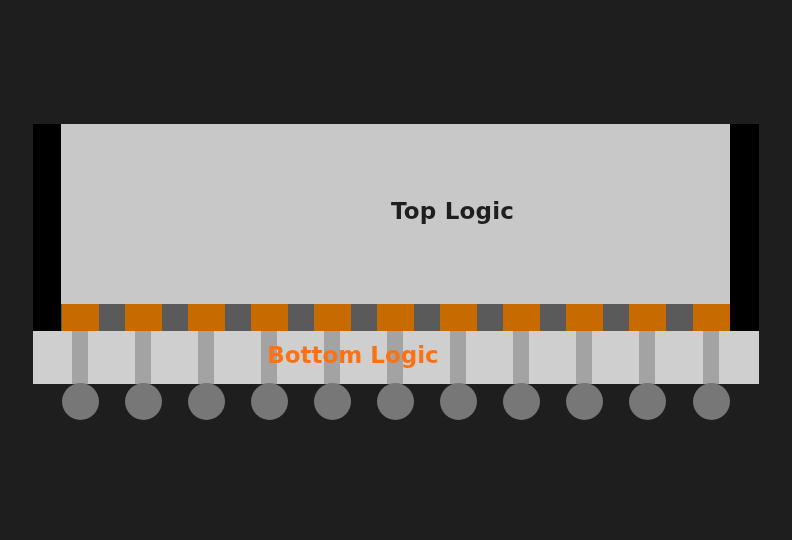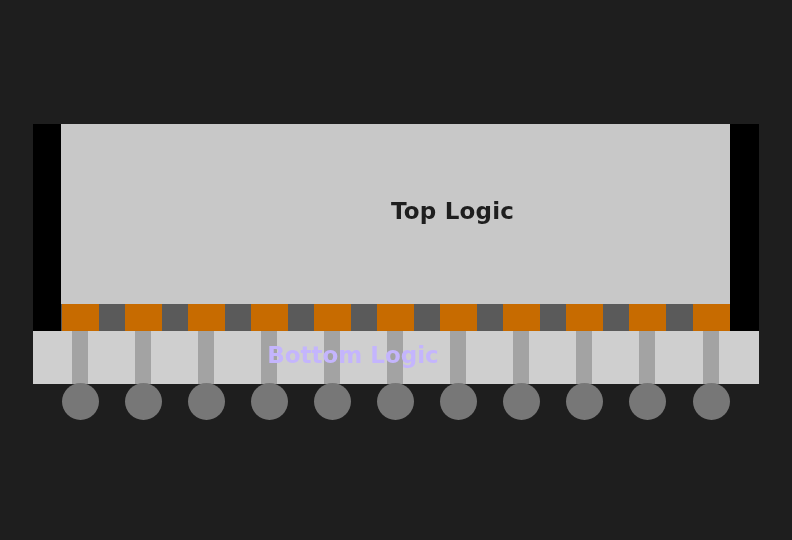--- a/index.html
+++ b/index.html
@@ -5,21 +5,21 @@
     html, body { margin:0; padding:0; }
     body { width:792px; height:540px; background:#1e1e1e; position:relative; overflow:hidden; font-family:"DejaVu Sans", sans-serif; }
     .abs { position:absolute; }
     #frame { left:33px; top:124px; width:726px; height:207px; background:#000; }
     #top-die { left:61px; top:124px; width:669px; height:180px; background:#c8c8c8; }
     #top-label { left:61px; top:198px; width:783px; text-align:center; font-size:23px; font-weight:bold; color:#1e1e1e; letter-spacing:0.2px; }
     #bump-row { left:61px; top:304px; width:669px; height:27px; background:#5a5a5a; }
     .bump { position:absolute; top:0; width:37px; height:27px; background:#c76b00; }
     #bottom-die { left:33px; top:331px; width:726px; height:53px; background:#cfcfcf; }
     .via { position:absolute; top:0; width:16px; height:53px; background:#a3a3a3; }
-    #bottom-label { left:33px; top:342px; width:640px; text-align:center; font-size:23px; font-weight:bold; color:#c4b5fd; }
+    #bottom-label { left:33px; top:342px; width:640px; text-align:center; font-size:23px; font-weight:bold; color:#f97316; }
     .ball { position:absolute; top:383px; width:37px; height:37px; border-radius:50%; background:#777; }
   </style>
 </head>
 <body>
 
 <div id="frame" class="abs"></div>
 
 <div id="top-die" class="abs"></div>
 <div id="top-label" class="abs">Top Logic</div>
 

